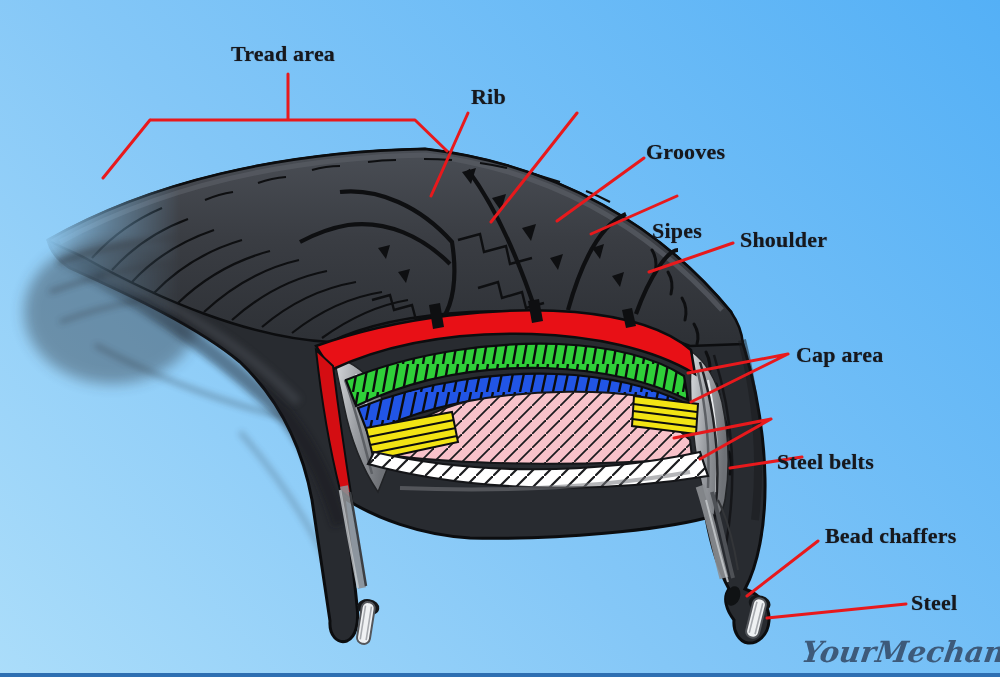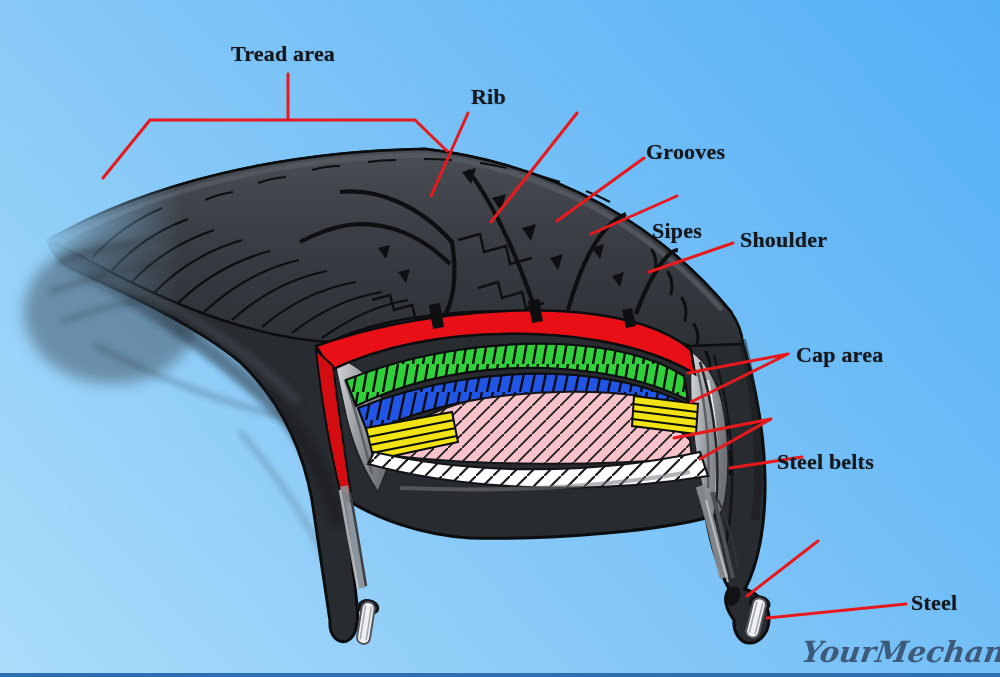--- a/index.html
+++ b/index.html
@@ -265,18 +265,19 @@
     </g>
   </svg>
 
   <div class="callout" style="left:231px; top:41px;">Tread area</div>
   <div class="callout" style="left:471px; top:84px;">Rib</div>
   <div class="callout" style="left:646px; top:139px;">Grooves</div>
   <div class="callout" style="left:652px; top:180px;margin-top:38px;">Sipes</div>
   <div class="callout" style="left:740px; top:227px;">Shoulder</div>
   <div class="callout" style="left:796px; top:342px;">Cap area</div>
   <div class="callout" style="left:777px; top:414px;margin-top:35px;">Steel belts</div>
+  <div class="callout" style="left:825px; top:523px;">Bead chaffers</div>
   <div class="callout" style="left:911px; top:590px;">Steel</div>
 
   <div class="logo">YourMechanic</div>
 
   <div class="bottom-bar"></div>
 </div>
 
 </body></html>

